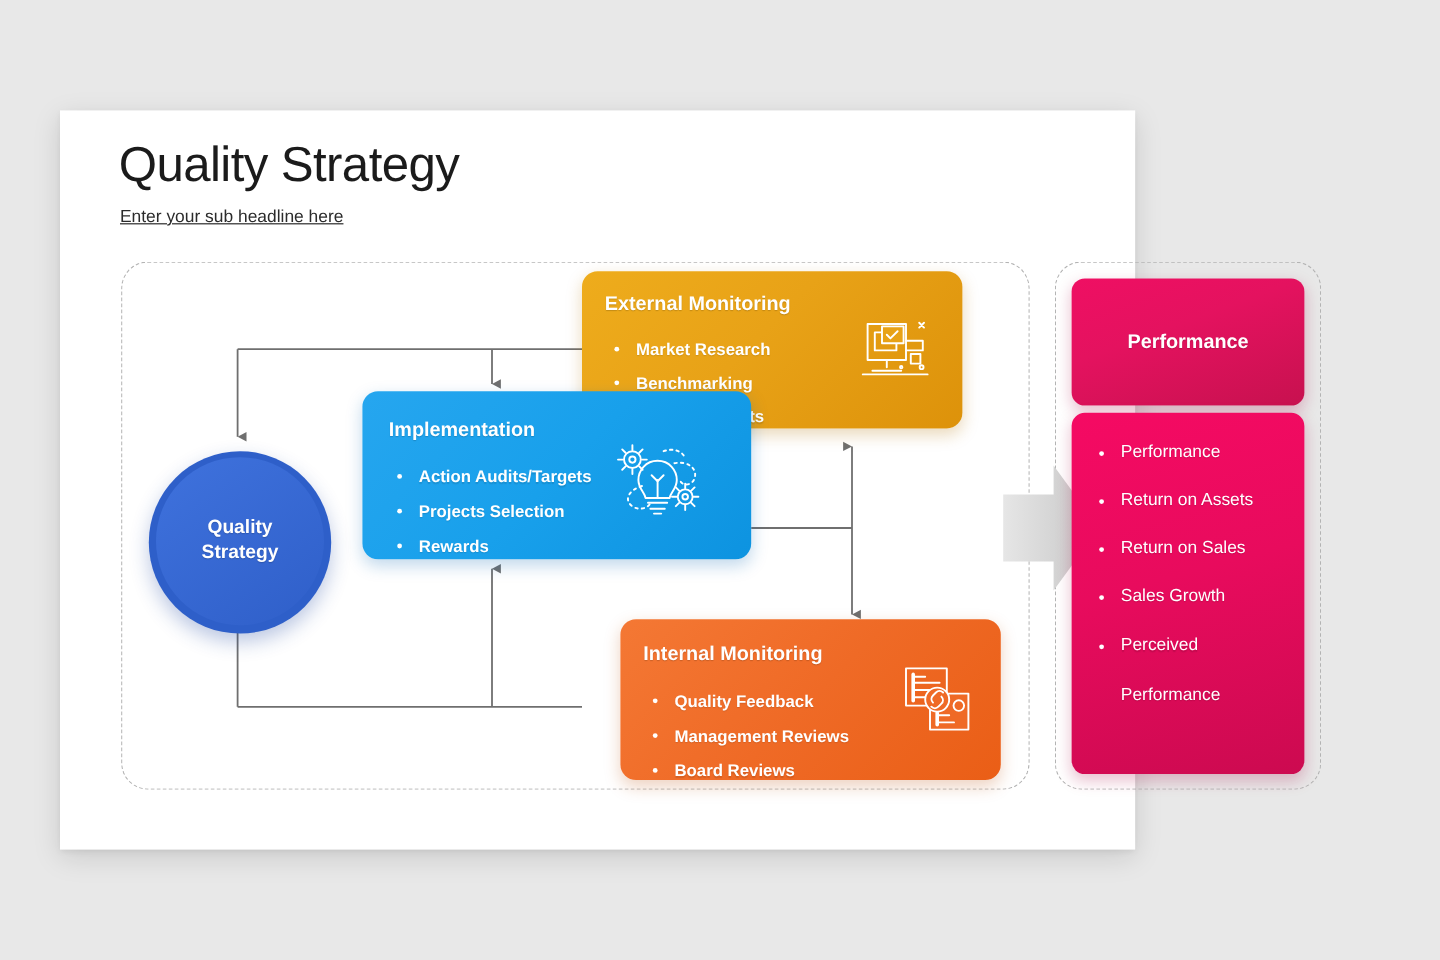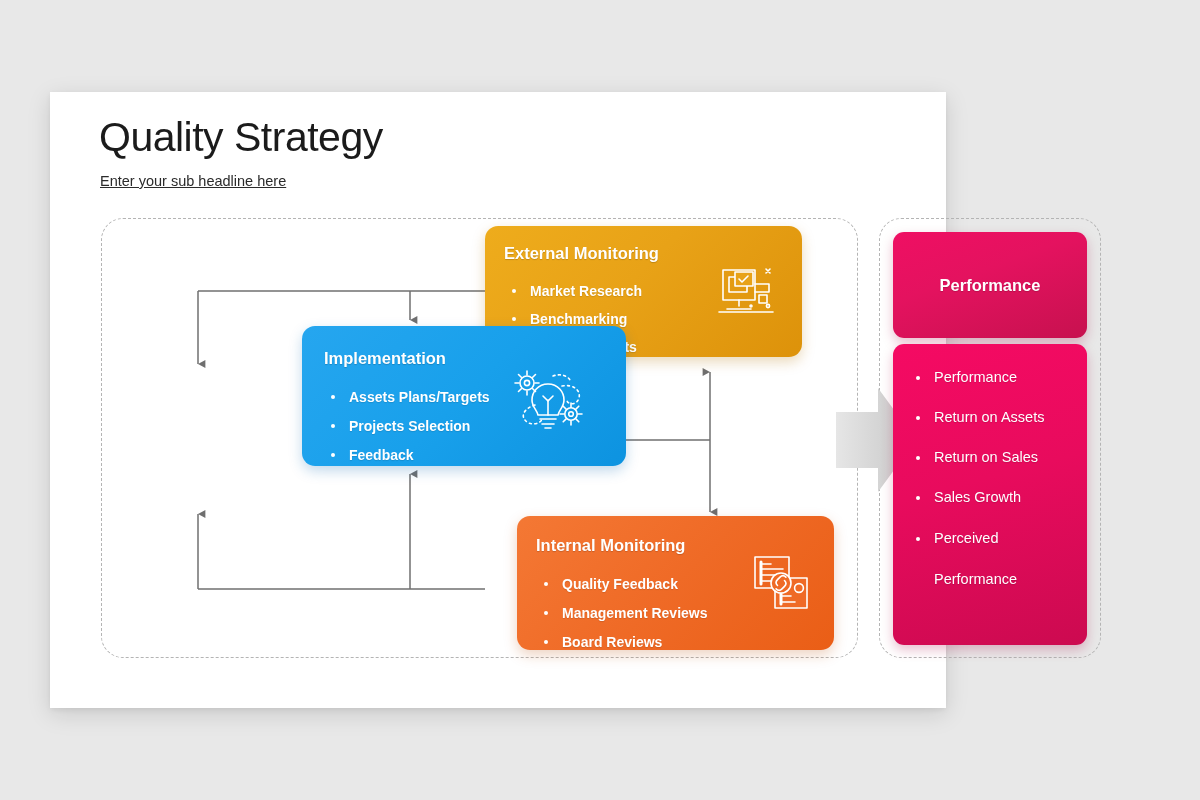--- a/index.html
+++ b/index.html
@@ -201,20 +201,28 @@
         <path d="M660,280 L660,420" marker-start="url(#arrow-up)" marker-end="url(#arrow-down)"></path>
 
         <path d="M576,348 L660,348"></path>
       </g>
 
       <g>
         <path d="M786,320 L828,320 L828,296 L866,348 L828,400 L828,376 L786,376 Z" fill="url(#grayArrowGrad)"></path>
       </g>
     </svg>
 
+    <div class="circle-outer">
+      <div class="circle-inner">
+        <div class="circle-label">
+          <span>Quality</span><br>
+          <span>Strategy</span>
+        </div>
+      </div>
+    </div>
 
     <div class="card" id="card-external">
       <div class="card-title">External Monitoring</div>
       <ul class="card-list">
         <li>Market Research</li>
         <li>Benchmarking</li>
         <li>Strategic Audits</li>
       </ul>
       <svg class="card-icon" width="62" height="58" viewBox="0 0 62 58" fill="none" stroke="#ffffff" stroke-width="1.6" stroke-linecap="round" stroke-linejoin="round">
         <path d="M8,8 L8,38 L40,38 L40,8 Z"></path>
@@ -228,23 +236,23 @@
         <path d="M4,50 L58,50"></path>
         <circle cx="53" cy="44" r="1.6"></circle>
         <path d="M51,7 L55,11 M55,7 L51,11"></path>
         <circle cx="36" cy="44" r="1"></circle>
       </svg>
     </div>
 
     <div class="card" id="card-impl">
       <div class="card-title">Implementation</div>
       <ul class="card-list">
-        <li>Assets Plans/Targets</li>
+        <li>Action Audits/Targets</li>
         <li>Projects Selection</li>
-        <li>Feedback</li>
+        <li>Rewards</li>
       </ul>
       <svg class="card-icon" width="78" height="72" viewBox="0 0 78 72" fill="none" stroke="#ffffff" stroke-width="1.6" stroke-linecap="round" stroke-linejoin="round">
 
         <path d="M39,20 C49,20 55,28 55,36 C55,43 50,46 49,51 L29,51 C28,46 23,43 23,36 C23,28 29,20 39,20 Z"></path>
         <path d="M31,55 L47,55"></path>
         <path d="M33,60 L45,60"></path>
         <path d="M36,64 L42,64"></path>
         <path d="M39,51 L39,36"></path>
         <path d="M34,32 L39,37 L44,32"></path>
 

